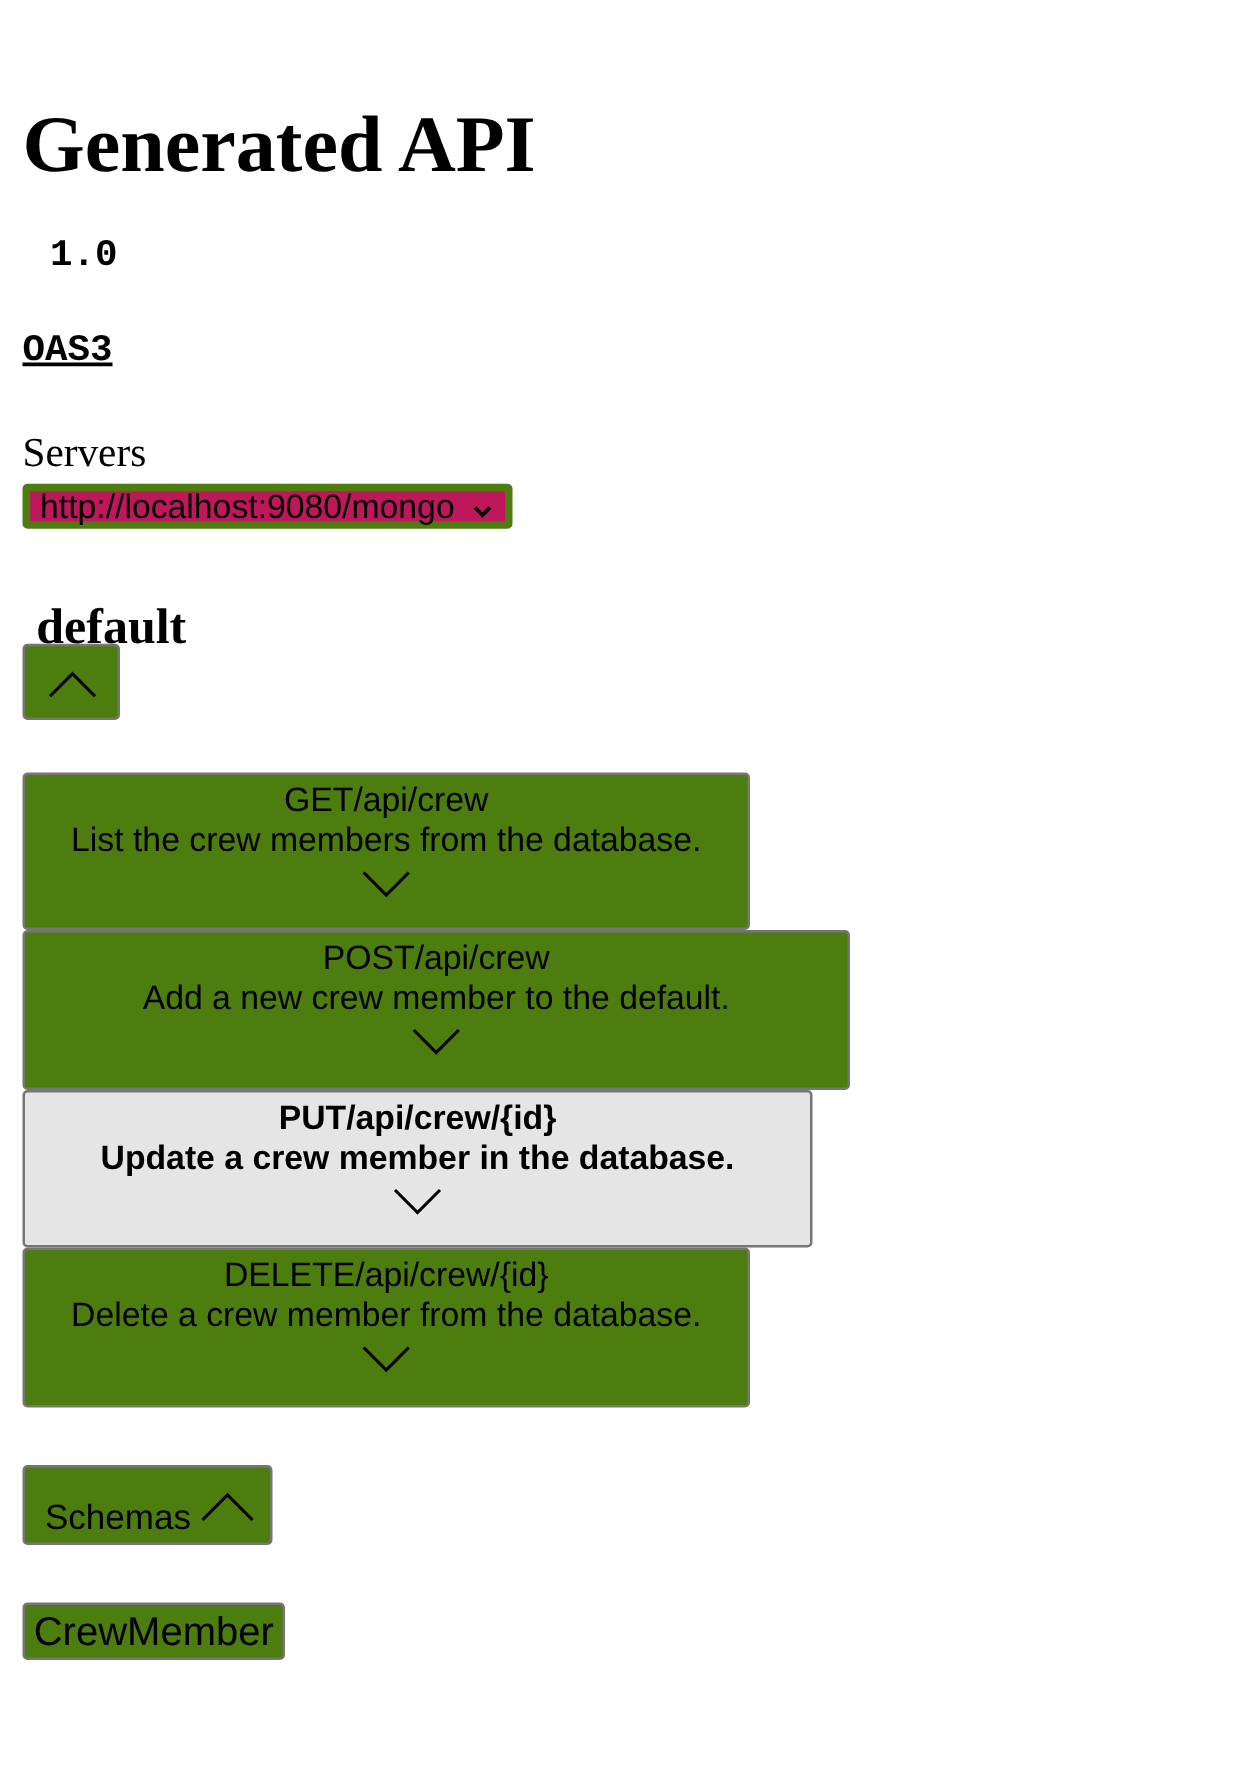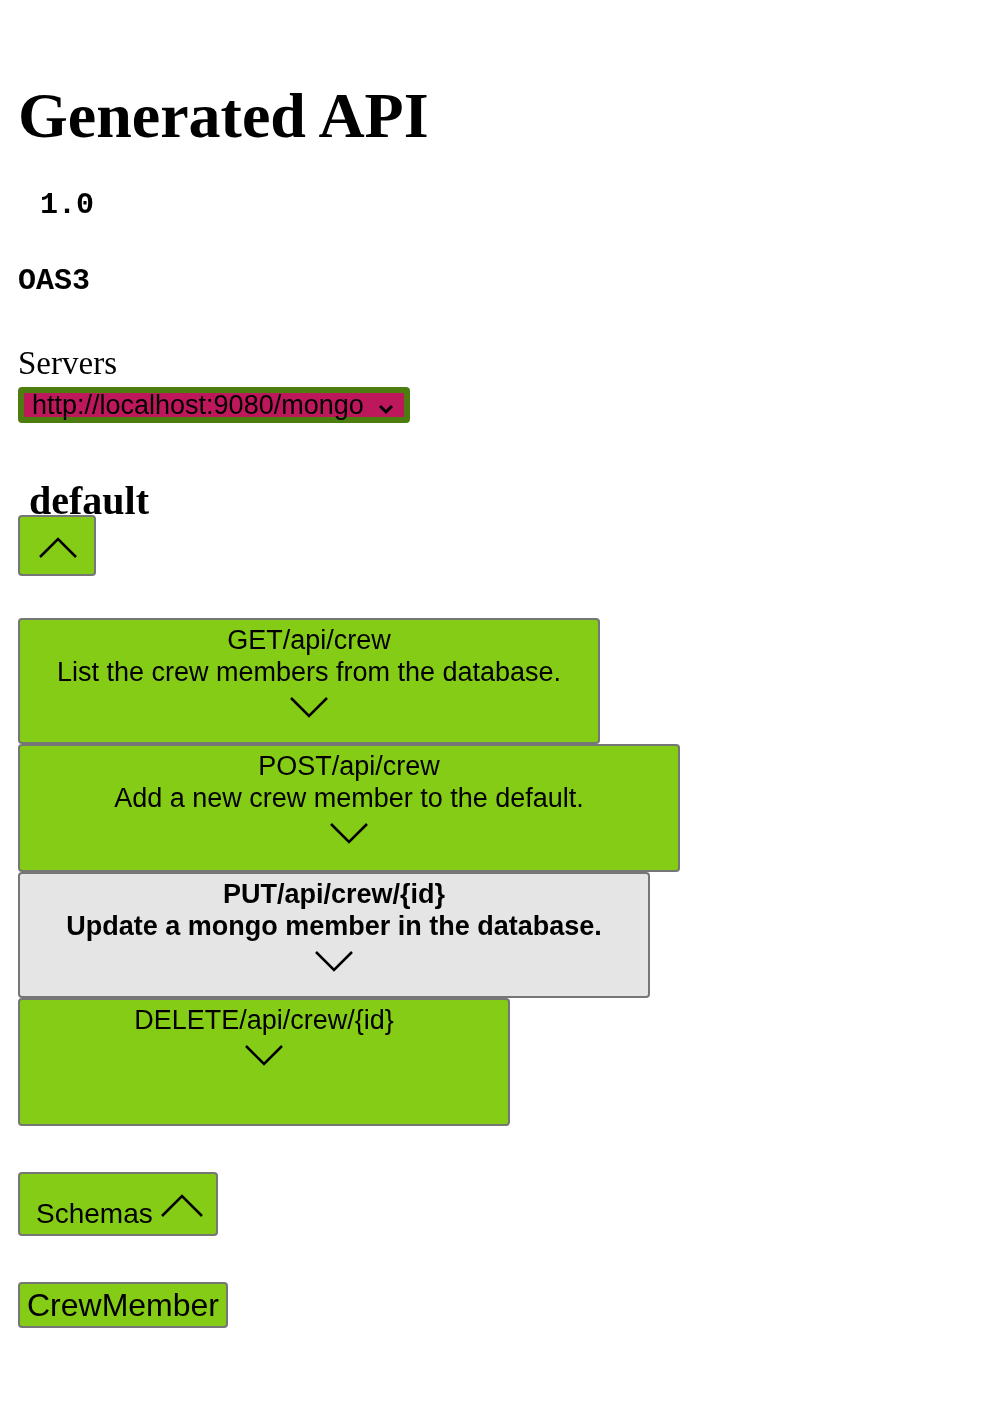--- a/index.html
+++ b/index.html
@@ -14,21 +14,21 @@
       font-size: 64px; line-height: 60px;
     }
     .version {
       left: 40px; top: 188px;
       font-family: "Liberation Mono", monospace; font-weight: bold;
       font-size: 30px; line-height: 34px;
     }
     .oas {
       left: 18px; top: 264px;
       font-family: "Liberation Mono", monospace; font-weight: bold;
-      font-size: 30px; line-height: 34px;
+      font-size: 30px; line-height: 34px; text-decoration: underline;
     }
     .servers-label {
       left: 18px; top: 344px;
       font-size: 33px; line-height: 38px;
     }
     .select {
       left: 18px; top: 387px; width: 392px; height: 36px;
       border: 6px solid #4d7c0f; border-radius: 4px; box-sizing: border-box;
       background: #be185d;
       font-family: "Liberation Sans", sans-serif; font-size: 27px;
@@ -36,21 +36,21 @@
     }
     .select .chev {
       position: absolute; right: 10px; top: 9px; width: 16px; height: 14px;
     }
     .default-title {
       left: 18px; top: 466px; margin: 11px;
       font-weight: bold; font-size: 40px; line-height: 48px;
     }
     .btn {
       position: absolute; box-sizing: border-box;
-      background: #84cc16; border: 2px solid #767676; border-radius: 4px;
+      background: #4d7c0f; border: 2px solid #767676; border-radius: 4px;
       font-family: "Liberation Sans", sans-serif; color: #000;
       cursor: pointer;
     }
     .toggle-btn { left: 18px; top: 515px; width: 78px; height: 61px; }
     .toggle-btn svg { position: absolute; left: 18px; top: 14px; }
     .op {
       text-align: center; font-size: 27px; line-height: 32px;
       padding-top: 4px;
     }
     .op .chev-down { display: block; margin: 6px auto 0; }
@@ -99,28 +99,29 @@
 <div class="btn op" style="left:18px; top:744px; width:662px; height:128px;">
   <div><span>POST</span><span>/api/crew</span></div>
   <div>Add a new crew member to the default.</div>
   <svg class="chev-down" width="40" height="26" viewBox="0 0 40 26">
     <polyline points="2,4 20,22 38,4" fill="none" stroke="#000" stroke-width="2.5"></polyline>
   </svg>
 </div>
 
 <div class="btn op hover" style="left:18px; top:872px; width:632px; height:126px;font-weight:bold;">
   <div><span>PUT</span><span>/api/crew/{id}</span></div>
-  <div>Update a mongo member in the database.</div>
+  <div>Update a crew member in the database.</div>
   <svg class="chev-down" width="40" height="26" viewBox="0 0 40 26">
     <polyline points="2,4 20,22 38,4" fill="none" stroke="#000" stroke-width="2.5"></polyline>
   </svg>
 </div>
 
-<div class="btn op" style="left:18px; top:998px; width:492px; height:128px;">
+<div class="btn op" style="left:18px; top:998px; width:582px; height:128px;">
   <div><span>DELETE</span><span>/api/crew/{id}</span></div>
+  <div>Delete a crew member from the database.</div>
   <svg class="chev-down" width="40" height="26" viewBox="0 0 40 26">
     <polyline points="2,4 20,22 38,4" fill="none" stroke="#000" stroke-width="2.5"></polyline>
   </svg>
 </div>
 
 <button class="btn schemas-btn">
   <span class="lbl">Schemas</span>
   <svg width="44" height="30" viewBox="0 0 44 30">
     <polyline points="2,26 22,6 42,26" fill="none" stroke="#000" stroke-width="2.5"></polyline>
   </svg>

